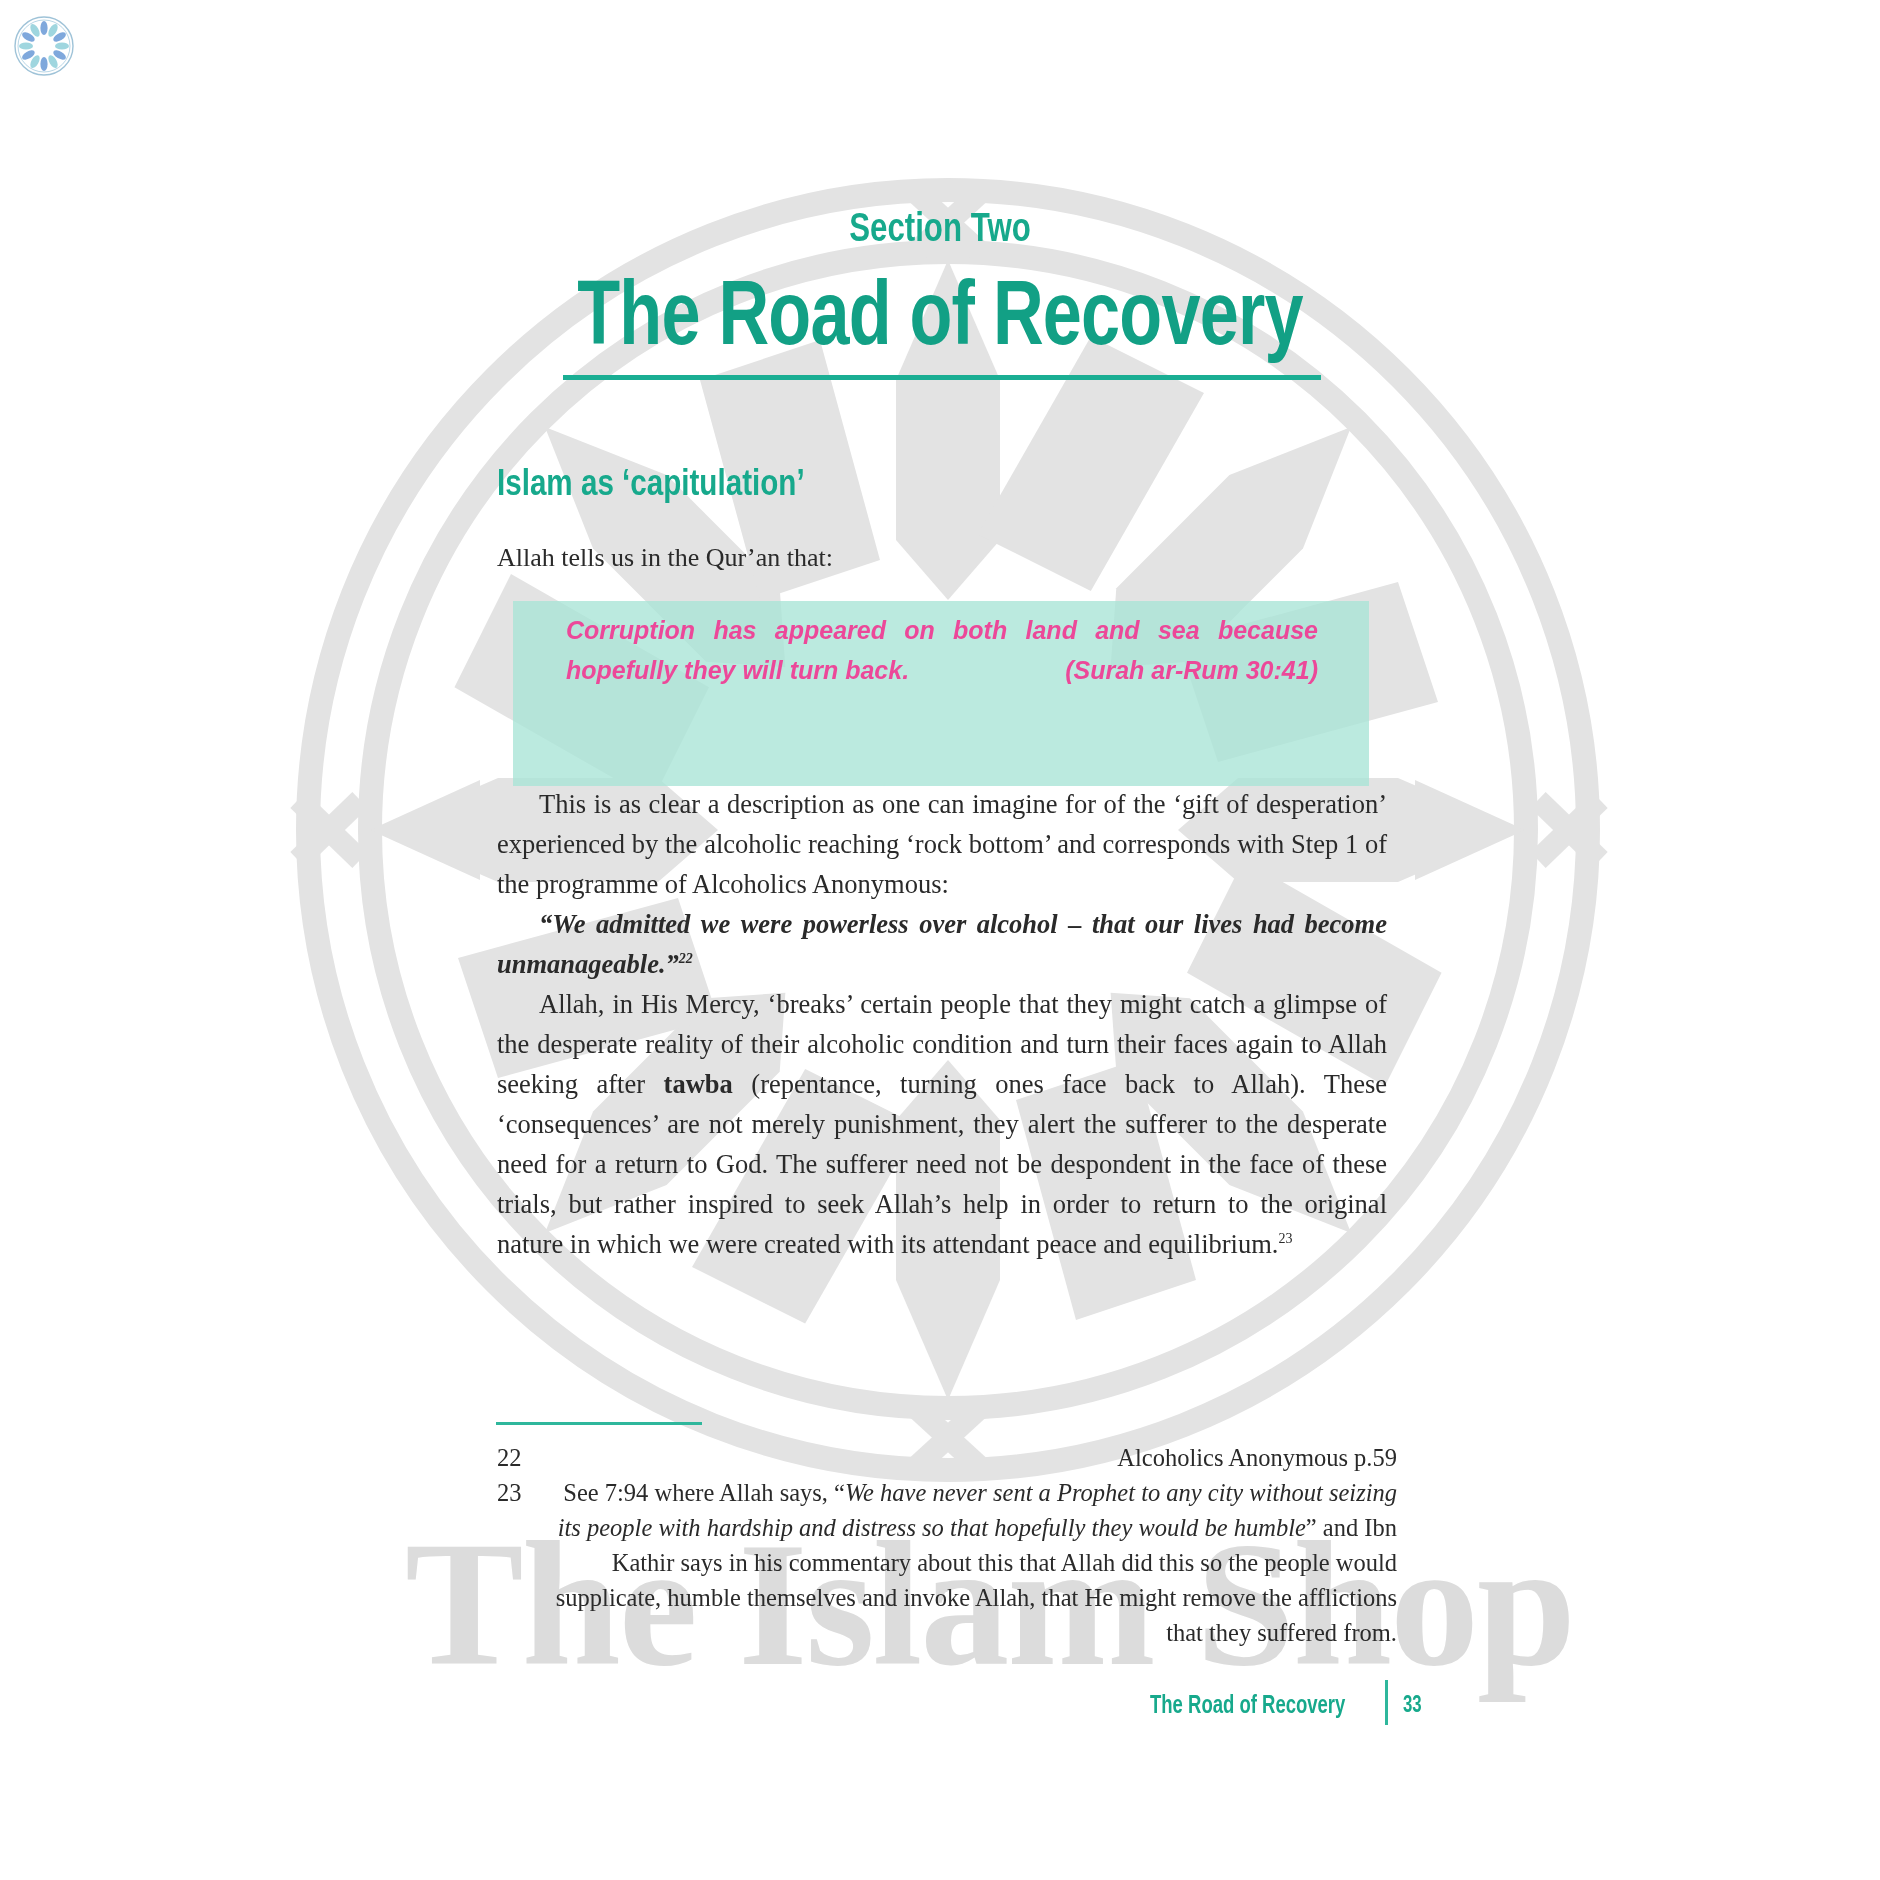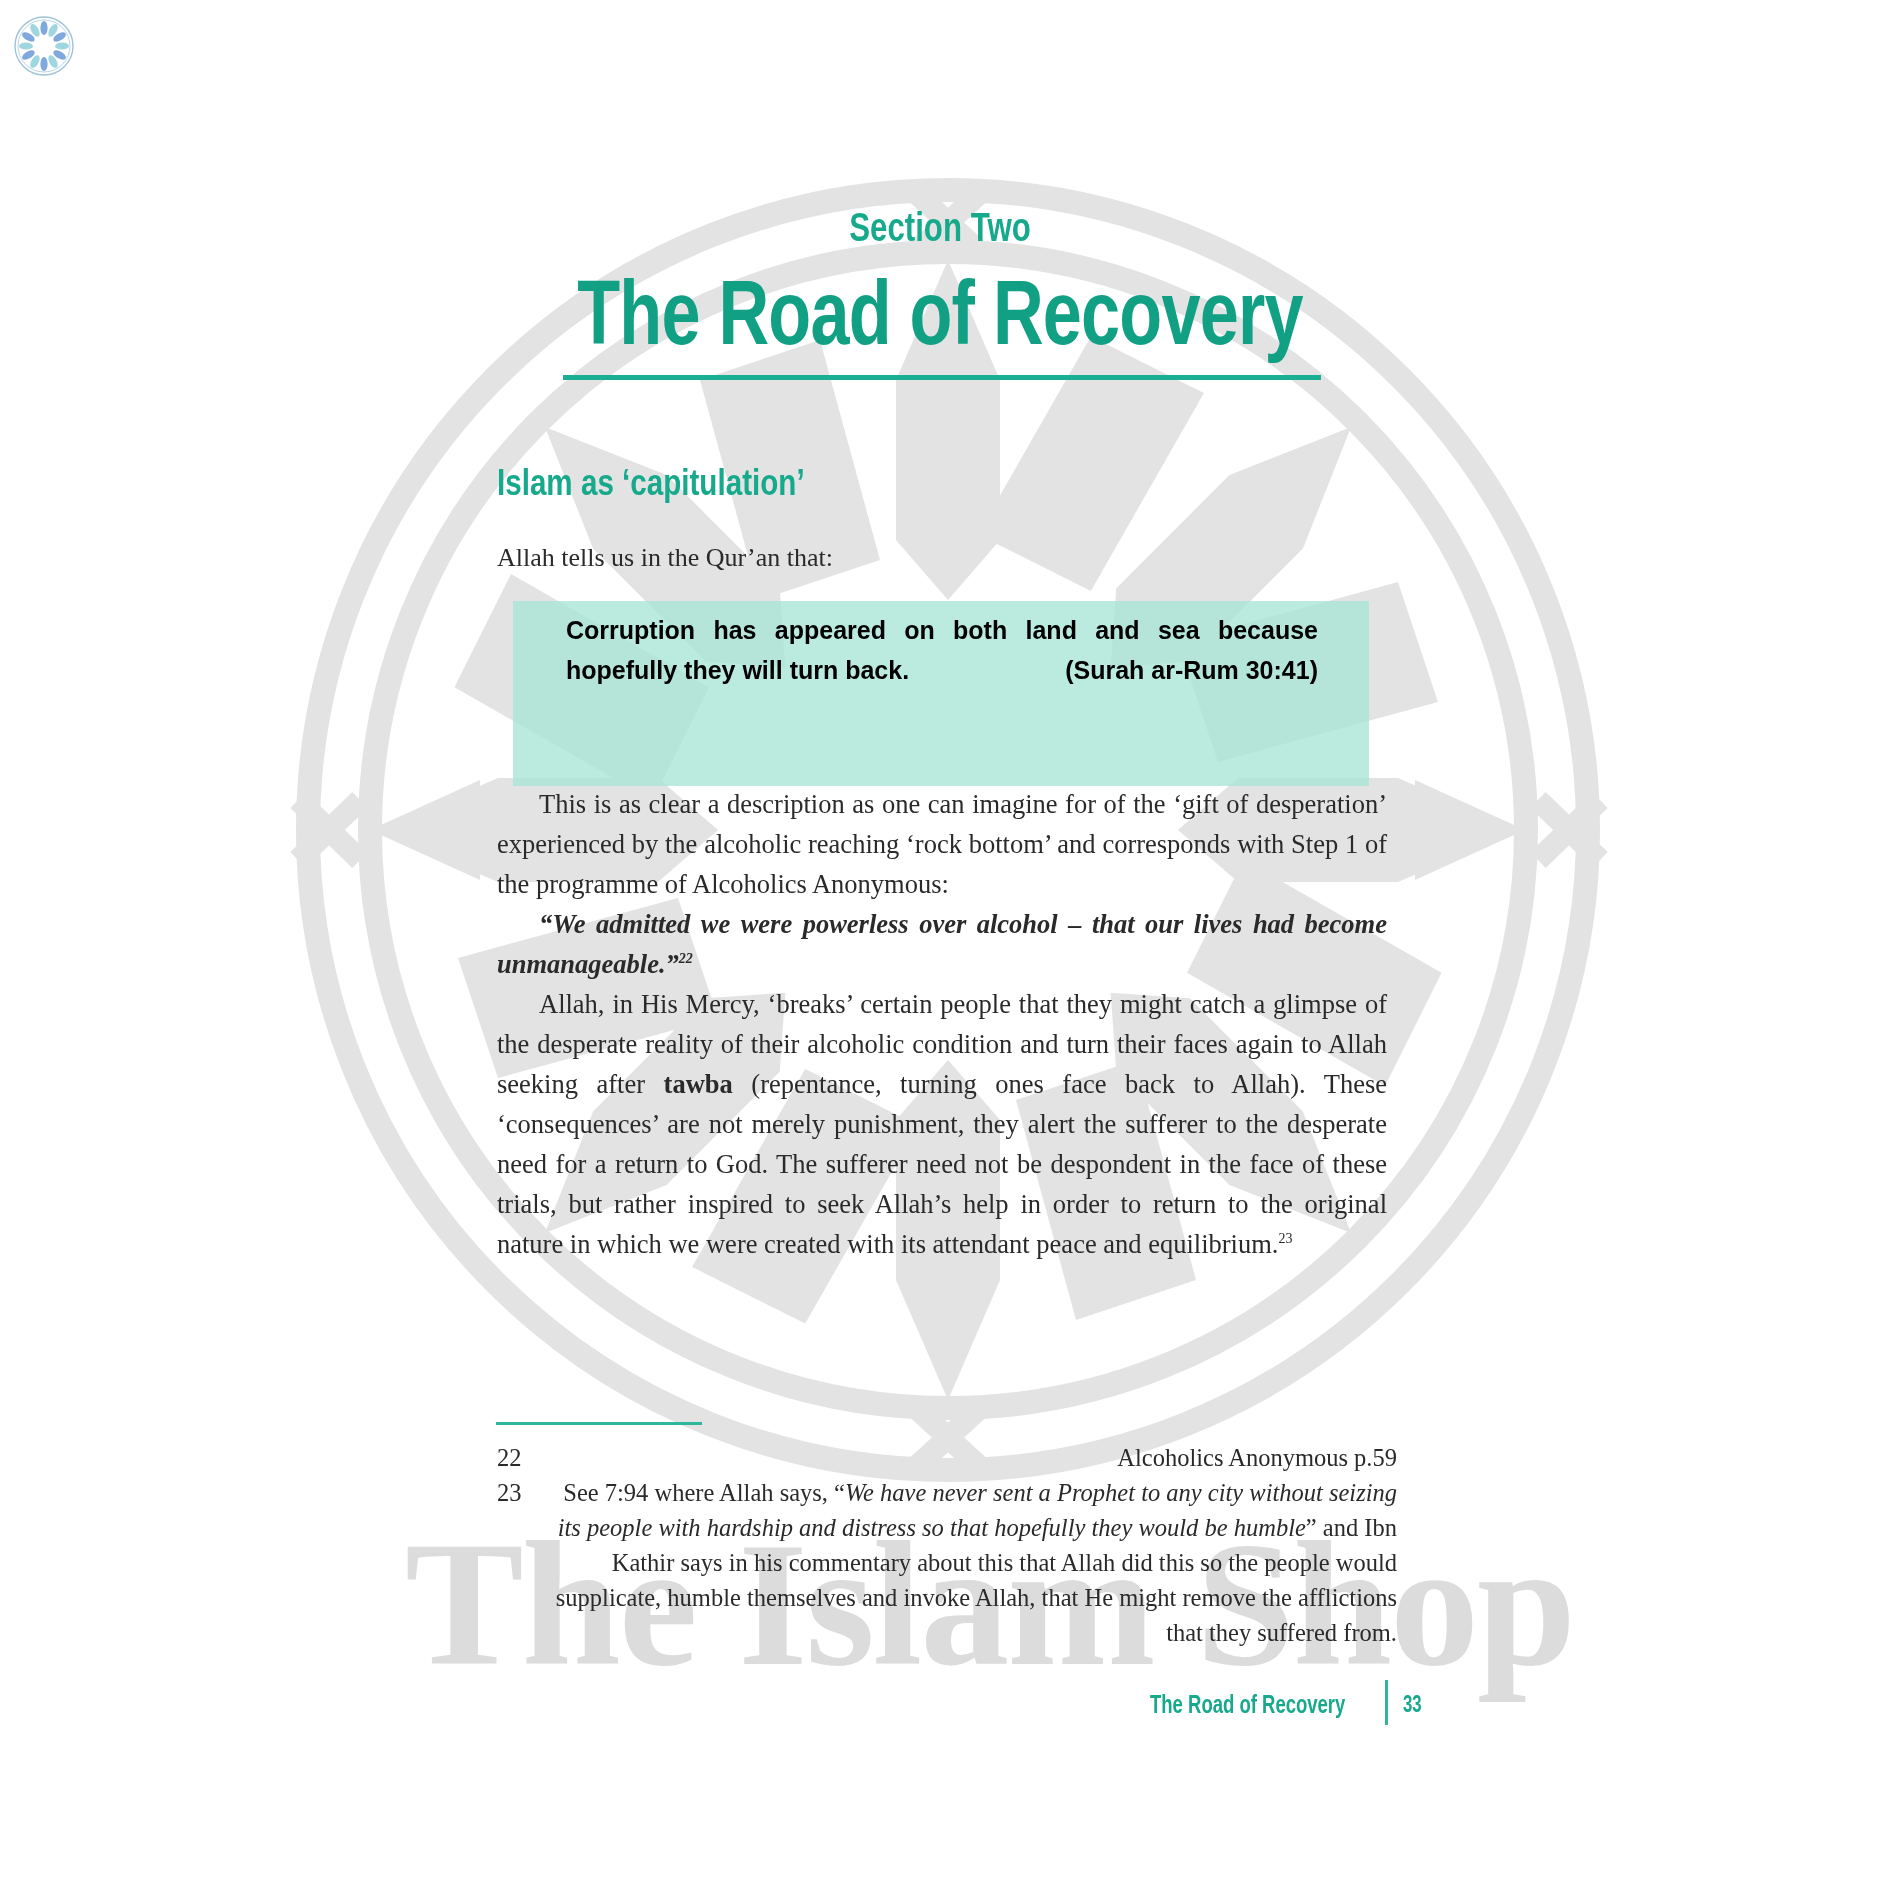--- a/index.html
+++ b/index.html
@@ -7,21 +7,21 @@
   .logo { position:absolute; left:12px; top:14px; width:64px; height:64px; }
   .watermark-svg { position:absolute; left:0; top:0; width:1880px; height:1880px; z-index:1; }
   .wm-text { position:absolute; left:405px; top:1515px; width:1100px; text-align:center; font-family:"Liberation Serif", serif; font-size:178px; color:#dcdcdc; z-index:1; letter-spacing:-2px; white-space:nowrap; line-height:1;font-weight:bold; }
   .page { position:absolute; left:0; top:0; width:1880px; height:1880px; z-index:2; }
   .section-label { position:absolute; left:0; width:1880px; top:205px; text-align:center; font-family:"Liberation Sans", sans-serif; font-weight:bold; font-size:40px; color:#17a98c; transform:scaleX(0.78); transform-origin:940px 0; }
   .title { position:absolute; left:0; width:1880px; top:268px; text-align:center; font-family:"Liberation Sans", sans-serif; font-weight:bold; font-size:90px; color:#12a085; letter-spacing:-1px; transform:scaleX(0.78); transform-origin:940px 0; line-height:1; }
   .title-rule { position:absolute; left:563px; top:375px; width:758px; height:5px; background:#1aae93; }
   .h2 { position:absolute; left:497px; top:462px; font-family:"Liberation Sans", sans-serif; font-weight:bold; font-size:37px; color:#17a98c; transform:scaleX(0.8); transform-origin:0 0; white-space:nowrap; }
   .intro { position:absolute; left:497px; top:530px; font-size:26px; color:#2a2a2a;margin-top:13px; }
   .quote-box { position:absolute; left:513px; top:601px; width:856px; height:185px; background:rgba(168,228,214,0.78); }
-  .quote-text { position:absolute; left:566px; top:610px; width:752px; font-family:"Liberation Sans", sans-serif; font-weight:bold; font-size:25px; line-height:40px; color:#000000; }
+  .quote-text { position:absolute; left:566px; top:610px; width:752px; font-family:"Liberation Sans", sans-serif; font-weight:bold; font-size:25px; line-height:40px; color:#ec4899;font-style:italic; }
   .quote-line { display:block; text-align:justify; text-align-last:justify; white-space:nowrap; }
   .quote-last { display:flex; justify-content:space-between;gap:48px; }
   .body { position:absolute; left:497px; top:784px; width:890px; font-size:26.5px; line-height:40px; color:#2a2a2a; }
   .body p { margin:0; text-align:justify; }
   .indent { text-indent:42px; }
   .bold-q { font-weight:bold;font-style:italic; }
   sup { font-size:14px; line-height:0; }
   .fn-rule { position:absolute; left:496px; top:1422px; width:206px; height:3px; background:#2fb79c; }
   .footnotes { position:absolute; left:497px; top:1440px; width:900px; font-size:24.5px; line-height:35px; color:#2a2a2a; }
   .fn { display:flex; }

